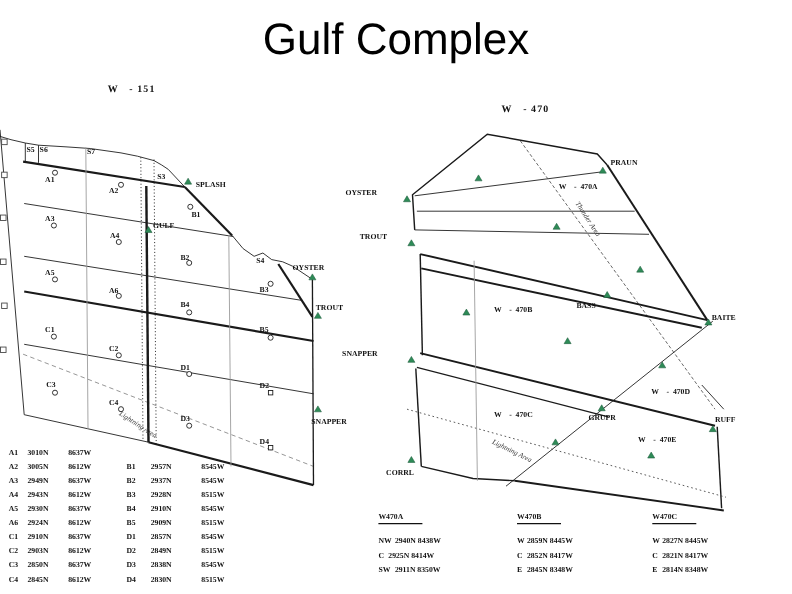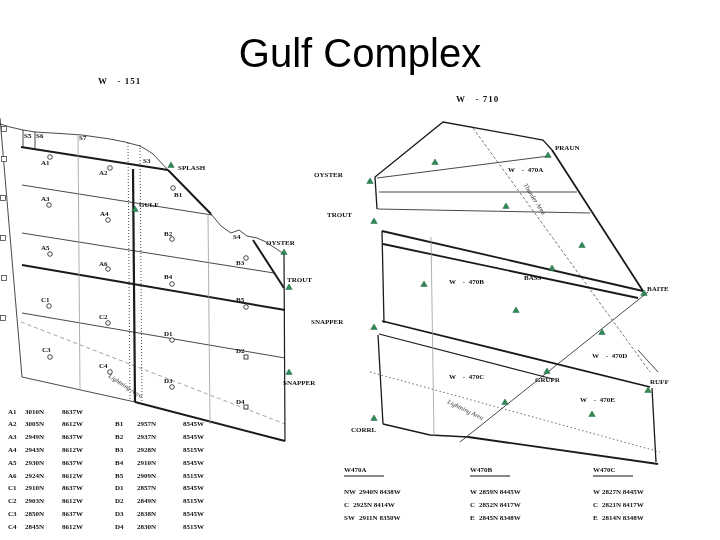--- a/index.html
+++ b/index.html
@@ -1,36 +1,36 @@
 <!DOCTYPE html>
 <html><head>
 <meta charset="utf-8">
 <style>
   html,body{margin:0;padding:0;background:#ffffff;}
   .slide{position:relative;width:720px;height:540px;background:#fff;overflow:hidden;
          font-family:"Liberation Serif",serif;}
   .title{position:absolute;top:14px;left:0;width:720px;text-align:center;
-         font-family:"Liberation Sans",sans-serif;font-size:40px;color:#000;margin-top:17px;}
+         font-family:"Liberation Sans",sans-serif;font-size:40px;color:#000;}
   .map-hdr{position:absolute;font-family:"Liberation Serif",serif;font-size:9px;
            font-weight:bold;color:#111;white-space:pre;letter-spacing:1px;}
   svg{position:absolute;left:0;top:0;}
   svg text{white-space:pre;}
   .lbl{font-family:"Liberation Serif",serif;font-size:7px;font-weight:bold;fill:#111;}
   .it{font-style:italic;font-weight:normal;font-size:6.5px;fill:#333;}
   .tbl{font-family:"Liberation Serif",serif;font-size:7px;font-weight:bold;fill:#111;}
   .well{fill:#fff;stroke:#1a1a1a;stroke-width:0.8;}
   .tick{fill:#fff;stroke:#444;stroke-width:0.8;}
 </style>
 </head>
 <body>
 
 <div class="slide">
   <div class="title">Gulf Complex</div>
   <div class="map-hdr" style="left:98px;top:76px">W   - 151</div>
-  <div class="map-hdr" style="left:456px;top:94px">W   - 710</div>
+  <div class="map-hdr" style="left:456px;top:94px">W   - 470</div>
 
   <svg id="map-svg" width="720" height="540" viewBox="0 0 720 540">
 
     <path d="M0,124 L10,127 23,130 35,132 60,133.5 82,135 110,139 125,142 140,146 147,150 153,154 168,170" fill="none" stroke="#1a1a1a" stroke-width="0.8"></path>
     <path d="M0,118 L22,377" fill="none" stroke="#1a1a1a" stroke-width="0.8"></path>
     <path d="M23,130 L23,147 M35,132 L35,148" fill="none" stroke="#1a1a1a" stroke-width="0.8"></path>
     <path d="M21,147 L168,170" fill="none" stroke="#1a1a1a" stroke-width="2"></path>
     <path d="M22,185 L212,215" fill="none" stroke="#1a1a1a" stroke-width="0.8"></path>
     <path d="M22,233 L274,273" fill="none" stroke="#1a1a1a" stroke-width="0.8"></path>
     <path d="M22,265 L285,310" fill="none" stroke="#1a1a1a" stroke-width="2"></path>

